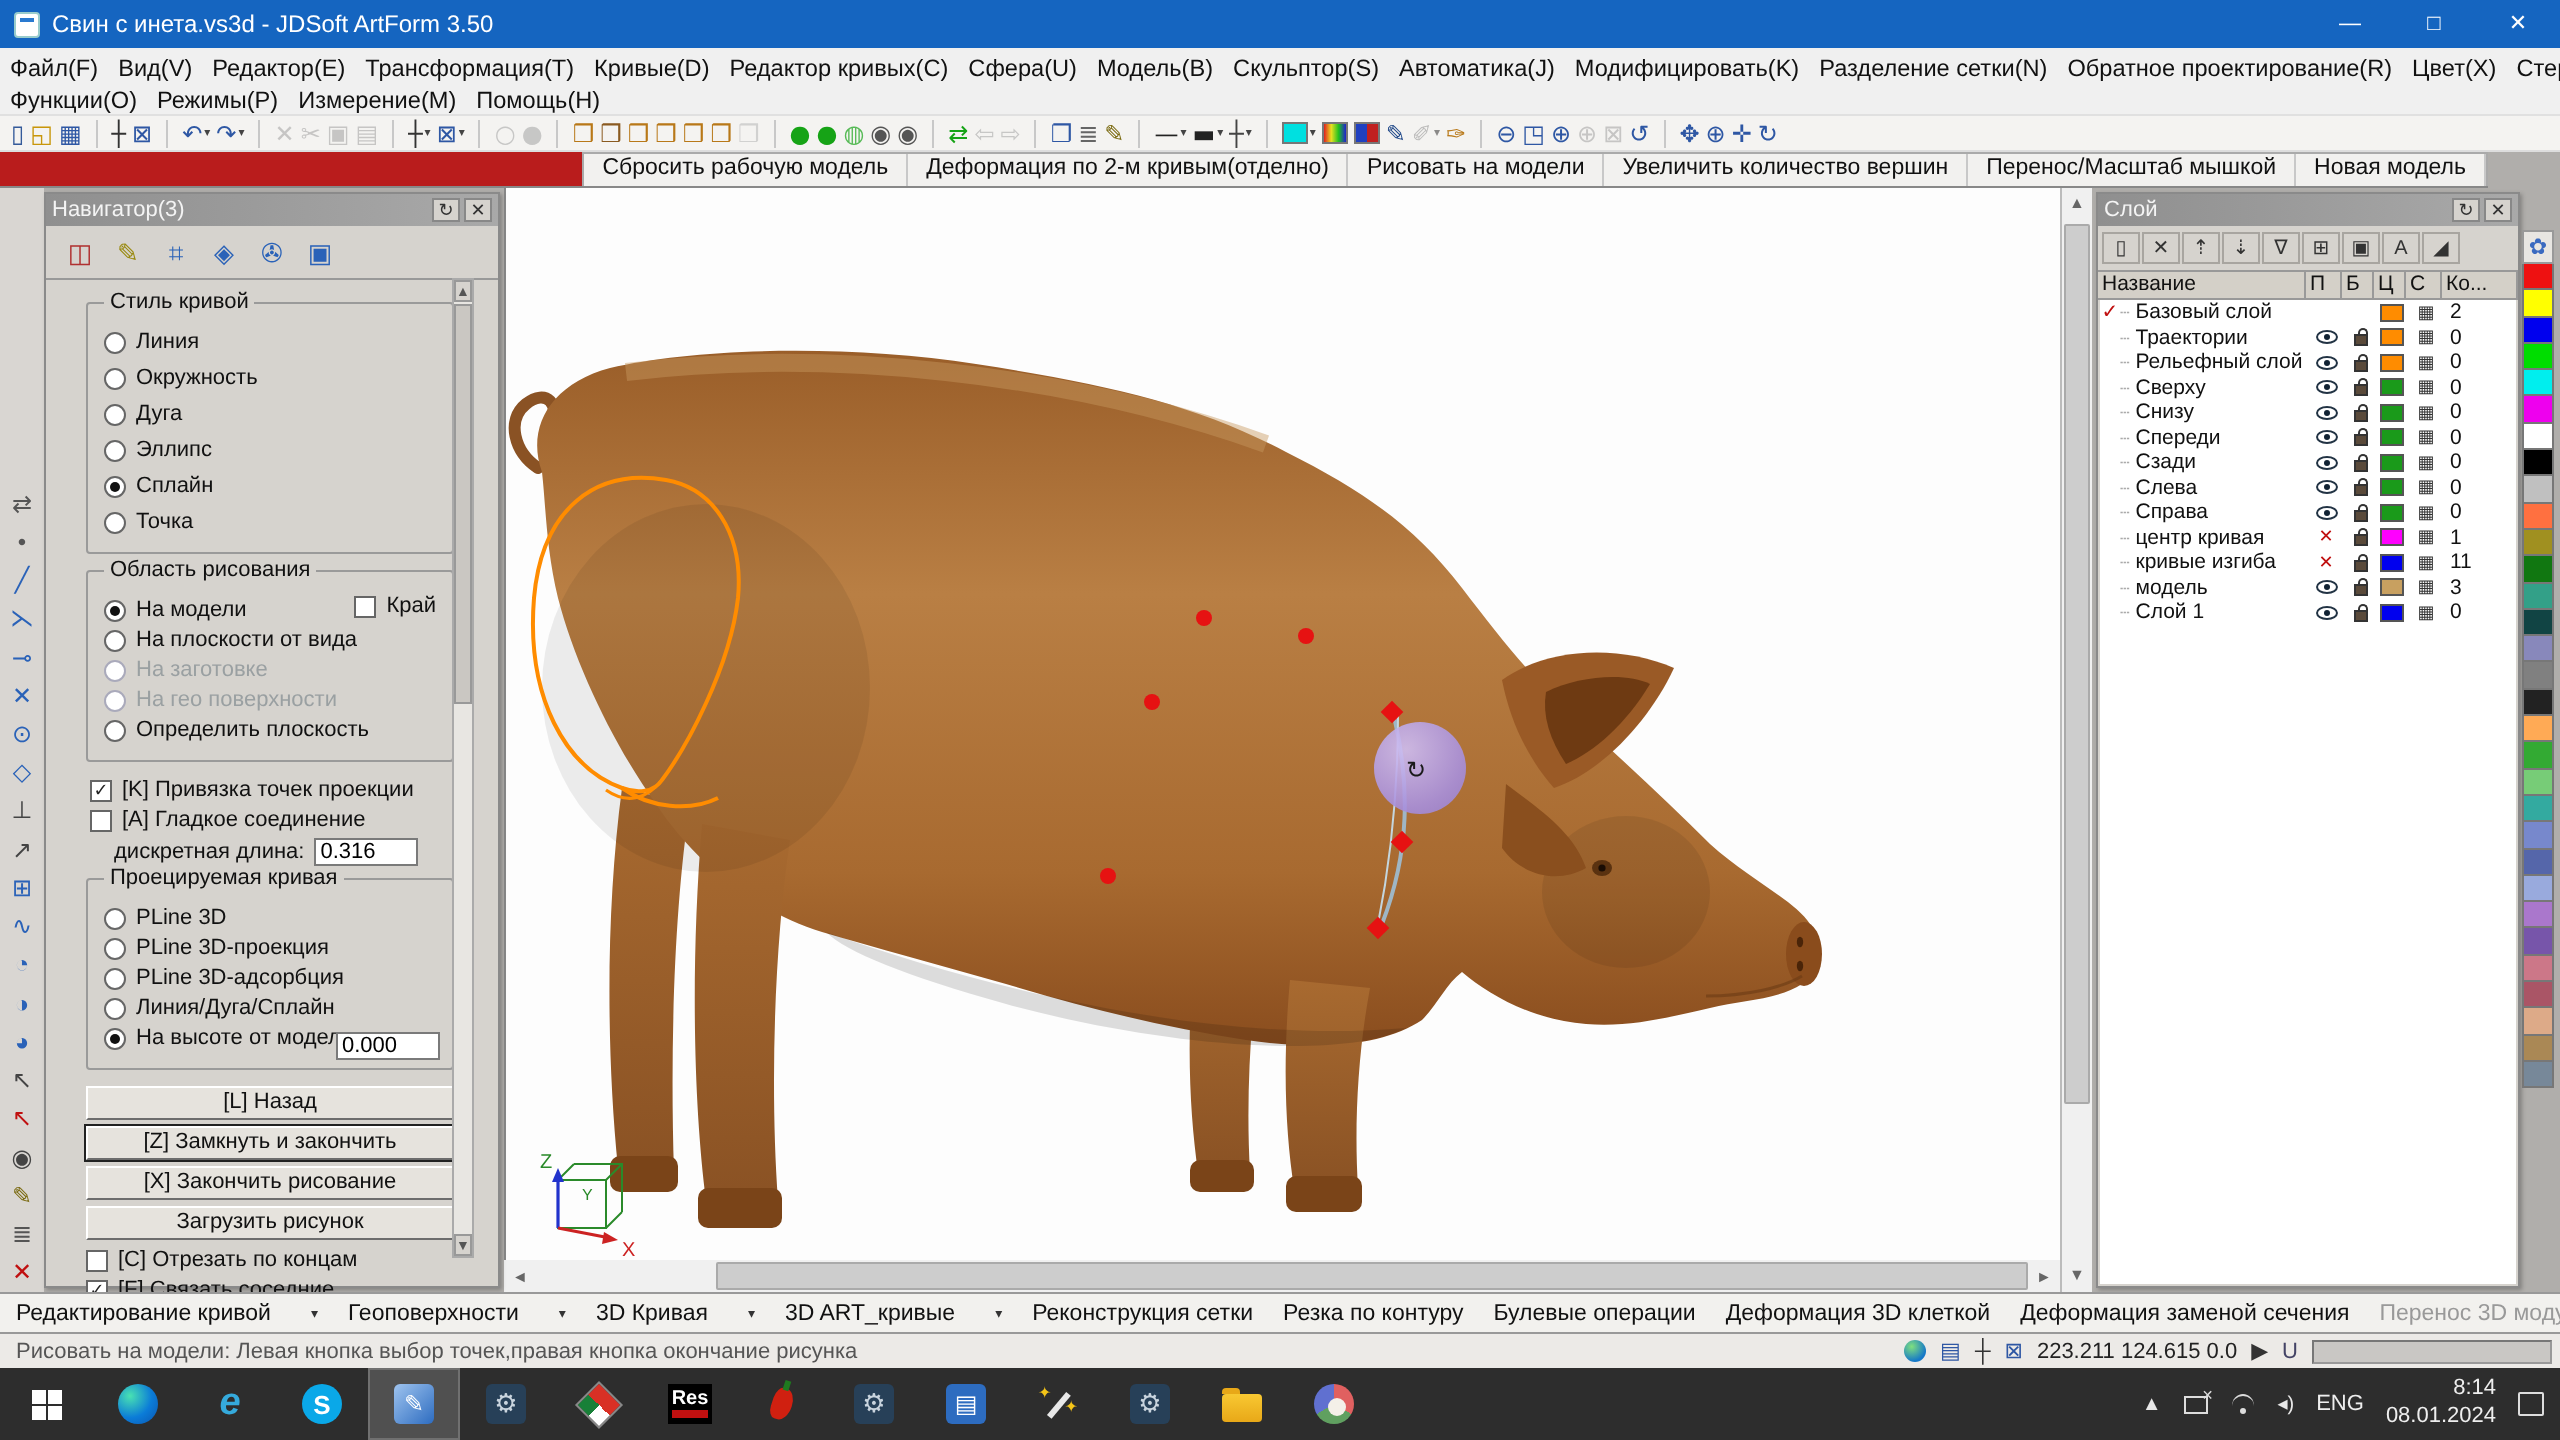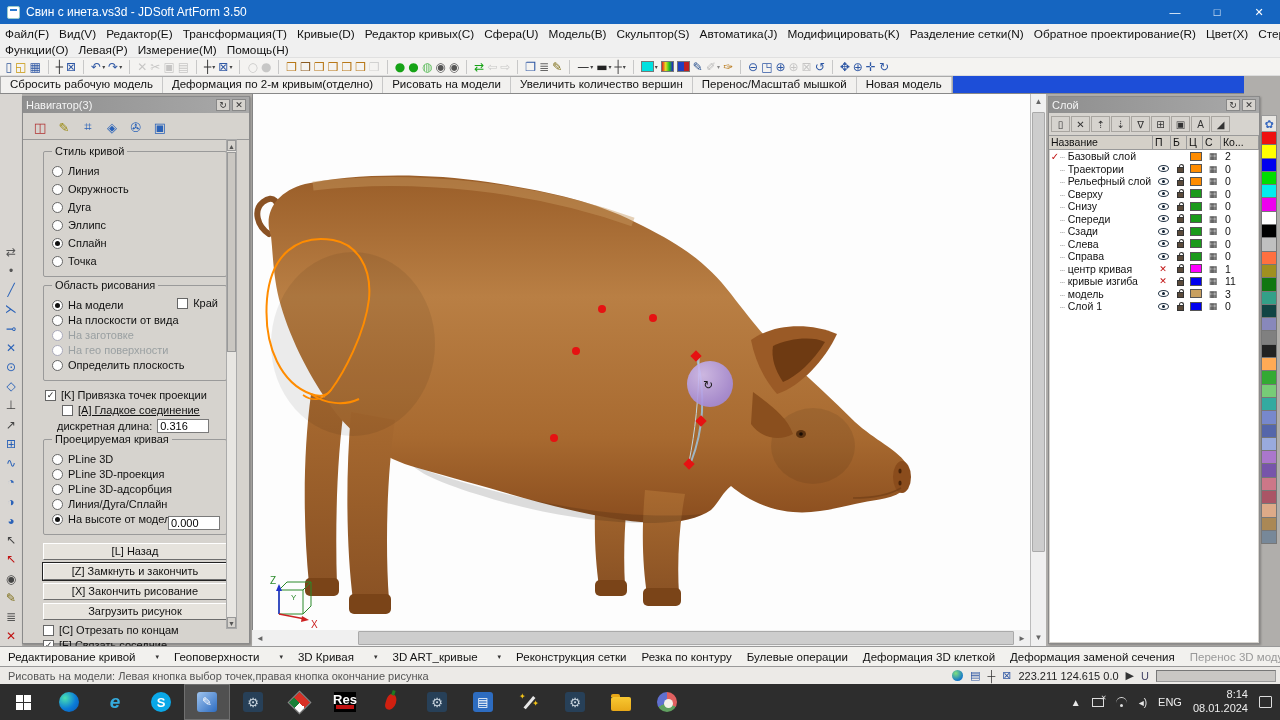--- a/index.html
+++ b/index.html
@@ -19,21 +19,21 @@
   #menubar2{top:43px;height:15px;border-bottom:1px solid #e0e0e0;}
   .menurow .mi{padding:0 5px;font-size:11.8px;color:#111;}
   
   #toolbar{position:absolute;left:0;top:58px;width:1280px;height:18px;background:#f4f3f1;display:flex;align-items:center;padding-left:4px;border-bottom:1px solid #ddd;overflow:hidden;}
   .ti{display:inline-flex;align-items:center;height:16px;padding:0 1.5px;position:relative;}
   .ti .g{font-size:12px;line-height:16px;font-family:"DejaVu Sans",sans-serif;}
   .ti .dd{font-size:6px;color:#444;margin-left:1px;}
   .tsep{display:inline-block;width:1px;height:14px;background:#c8c8c8;margin:0 4px;}
   .tswatch{display:inline-block;width:13px;height:11px;border:1px solid #777;}
   
-  #quickbar{position:absolute;left:0;top:76px;width:1244px;height:18px;background:#1d4ed8;border-bottom:1px solid #888;display:flex;}
+  #quickbar{position:absolute;left:0;top:76px;width:1244px;height:18px;background:#b91c1c;border-bottom:1px solid #888;display:flex;justify-content:flex-end;}
   #quickbar .qwrap{display:flex;border:1px solid #aaa;border-bottom:none;background:#f2f1ef;}
   #quickbar .qi{padding:1px 9px;font-size:11.5px;border-right:1px solid #c8c8c8;white-space:nowrap;}
   
   #main{position:absolute;left:0;top:94px;width:1280px;height:552px;background:#b0aeab;}
   
   #leftstrip{position:absolute;left:0;top:0;width:22px;height:552px;background:#d9d6d2;display:flex;flex-direction:column;align-items:center;padding-top:148px;}
   #leftstrip .li{width:20px;height:20px;display:flex;align-items:center;justify-content:center;font-size:12px;color:#2a2a2a;}
   
   .panel{position:absolute;background:#d6d3ce;border:1px solid #8a8a8a;box-shadow:1px 1px 2px rgba(0,0,0,.25);}
   .phead{height:16px;background:linear-gradient(90deg,#8f8f8f,#a9a9a9);color:#f4f4f4;font-size:11px;display:flex;align-items:center;padding:0 3px;}
@@ -115,21 +115,21 @@
   .tslot.active{background:#505050;border:1px solid #707070;}
   .winlogo{width:15px;height:15px;display:grid;grid-template-columns:7px 7px;grid-template-rows:7px 7px;gap:1px;}
   .winlogo i{background:#fff;}
   .edgeico{width:20px;height:20px;border-radius:50%;background:radial-gradient(circle at 30% 30%,#49e2b2,#0b7cd8 55%,#0a55b0);}
   .ieico{font-size:19px;font-style:italic;font-weight:bold;color:#35aadc;}
   .skypeico{width:20px;height:20px;border-radius:50%;background:#0aa8e8;color:#fff;font-weight:bold;font-size:13px;display:flex;align-items:center;justify-content:center;}
   .artico{width:20px;height:20px;border-radius:3px;background:linear-gradient(135deg,#9fc4ef,#2d6cc0);color:#fff;font-size:12px;display:flex;align-items:center;justify-content:center;}
   .toolico{width:20px;height:20px;border-radius:3px;background:#274058;color:#c9d4de;font-size:13px;display:flex;align-items:center;justify-content:center;}
   .diamondico{width:17px;height:17px;transform:rotate(45deg);background:conic-gradient(#d93025 0 90deg,#fff 0 180deg,#188038 0 270deg,#d93025 0);border:1px solid #888;}
   .resico{width:22px;height:20px;background:#000;display:flex;flex-direction:column;align-items:center;justify-content:center;}
-  .resico .rtxt{color:#fff;font-weight:bold;font-size:13px;line-height:9px;}
+  .resico .rtxt{color:#fff;font-weight:bold;font-size:10px;line-height:9px;}
   .resico .rbar{width:18px;height:4px;background:#c01010;margin-top:1px;}
   .pepperico{width:10px;height:16px;background:#d02010;border-radius:45% 55% 60% 40%;transform:rotate(18deg);position:relative;}
   .pepperico::before{content:"";position:absolute;left:3px;top:-4px;width:3px;height:5px;background:#1f7a1f;}
   .printico{width:20px;height:20px;border-radius:3px;background:#2d6cc0;color:#fff;font-size:12px;display:flex;align-items:center;justify-content:center;}
   .wandico{width:20px;height:20px;position:relative;}
   .wandico .bar{position:absolute;left:9px;top:3px;width:2.5px;height:15px;background:#e8e8e8;transform:rotate(40deg);}
   .wandico .s1,.wandico .s2{position:absolute;color:#f5c518;font-size:8px;}
   .wandico .s1{left:0;top:0;}
   .wandico .s2{right:0;top:7px;}
   .folderico{width:20px;height:14px;background:linear-gradient(#f8c832,#e8a818);border-radius:2px;position:relative;margin-top:3px;}
@@ -175,21 +175,21 @@
       <span class="mi">Автоматика(J)</span>
       <span class="mi">Модифицировать(K)</span>
       <span class="mi">Разделение сетки(N)</span>
       <span class="mi">Обратное проектирование(R)</span>
       <span class="mi">Цвет(X)</span>
       <span class="mi">Стереть(G)</span>
     </div>
   <div id="menubar2" class="menurow">
 
   <span class="mi">Функции(O)</span>
-      <span class="mi">Левая(P)</span>
+      <span class="mi">Режимы(P)</span>
       <span class="mi">Измерение(M)</span>
       <span class="mi">Помощь(H)</span>
     </div>
 
   <div id="toolbar">
 
       <span class="ti">
 
         <span class="g" style="color: rgb(52, 90, 154);">▯</span>
 
@@ -898,21 +898,21 @@
 
               </span>
             </div>
         </div>
         <div class="optrow" style="margin-left:2px;">
           <span class="cb">
               <span>✓</span>
             </span>
           <span>[K] Привязка точек проекции</span>
         </div>
-        <div class="optrow" style="margin-left:19px;text-decoration:underline;">
+        <div class="optrow" style="margin-left:2px;">
           <span class="cb"></span>
           <span>[A] Гладкое соединение</span>
         </div>
         <div class="optrow" style="margin-left:14px;">
           <span>дискретная длина:</span>
           <input class="tinput" value="0.316" style="">
         </div>
         <div class="gbox">
           <span class="glab">Проецируемая кривая</span>
           <div>

